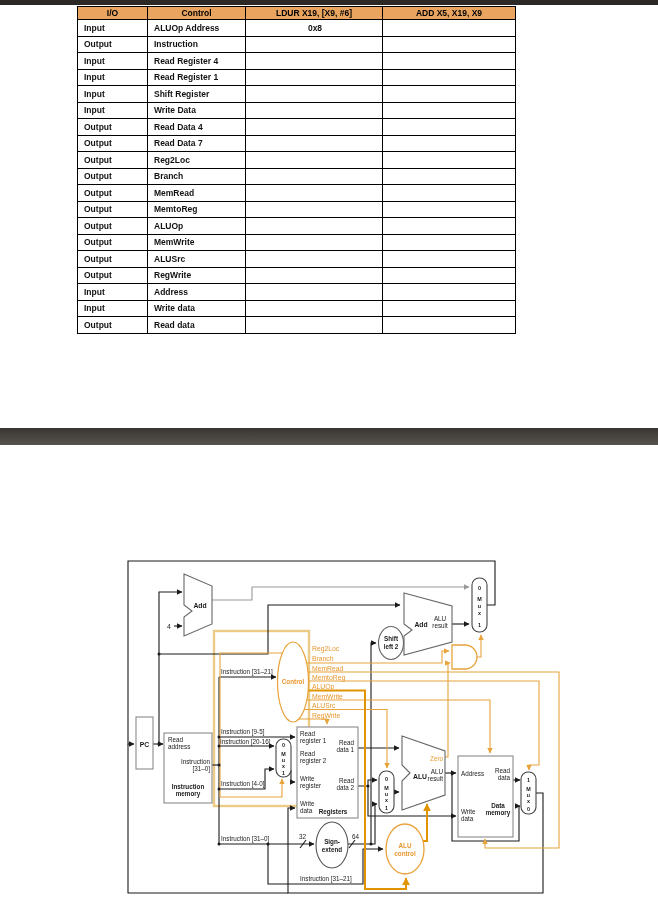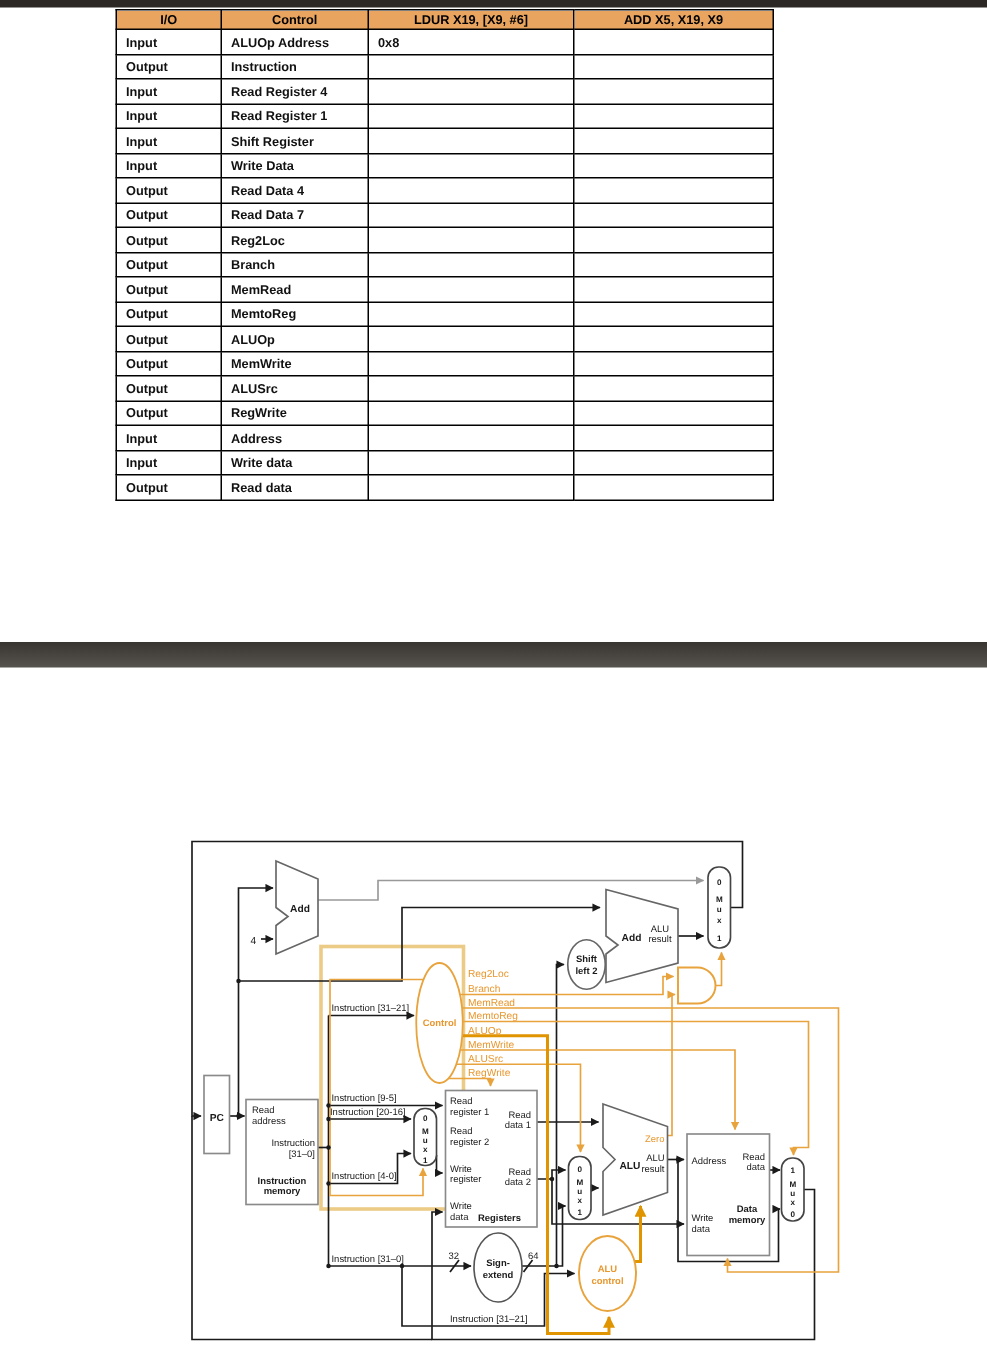--- a/index.html
+++ b/index.html
@@ -7,21 +7,21 @@
        font-family:"Liberation Sans",sans-serif;}
   .topbar{position:absolute;left:0;top:0;width:658px;height:5px;background:#2b2825;}
   .pagebreak{position:absolute;left:0;top:428px;width:658px;height:17px;
        background:linear-gradient(#38342f,#57534e);}
   table.io{position:absolute;left:62px;top:6px;border-collapse:collapse;table-layout:fixed;margin-left:15px;}
   table.io th,table.io td{border:1px solid #000;font-size:8.5px;line-height:10px;
        padding:2px 4px 2px 6px;height:11.5px;overflow:hidden;white-space:nowrap;}
   table.io th{background:#e9a45f;font-weight:bold;text-align:center;height:9.5px;padding:1px 2px;}
   table.io td{font-weight:600;color:#111;}
   .c-io{width:65px}.c-sig{width:93px}.c-ldur{width:132px}.c-add{width:128px}
-  td.ldur{}
+  td.ldur{text-align:center;}
   svg text{fill:#1a1a1a;}
   .t63{font-size:6.3px;} .t68{font-size:6.8px;} .b{font-weight:bold;}
   .orange{fill:#e8972e;} .mx{font-size:5.4px;font-weight:bold;}
 </style>
 </head>
 <body>
 
 <div class="topbar"></div>
 
 <table class="io">

